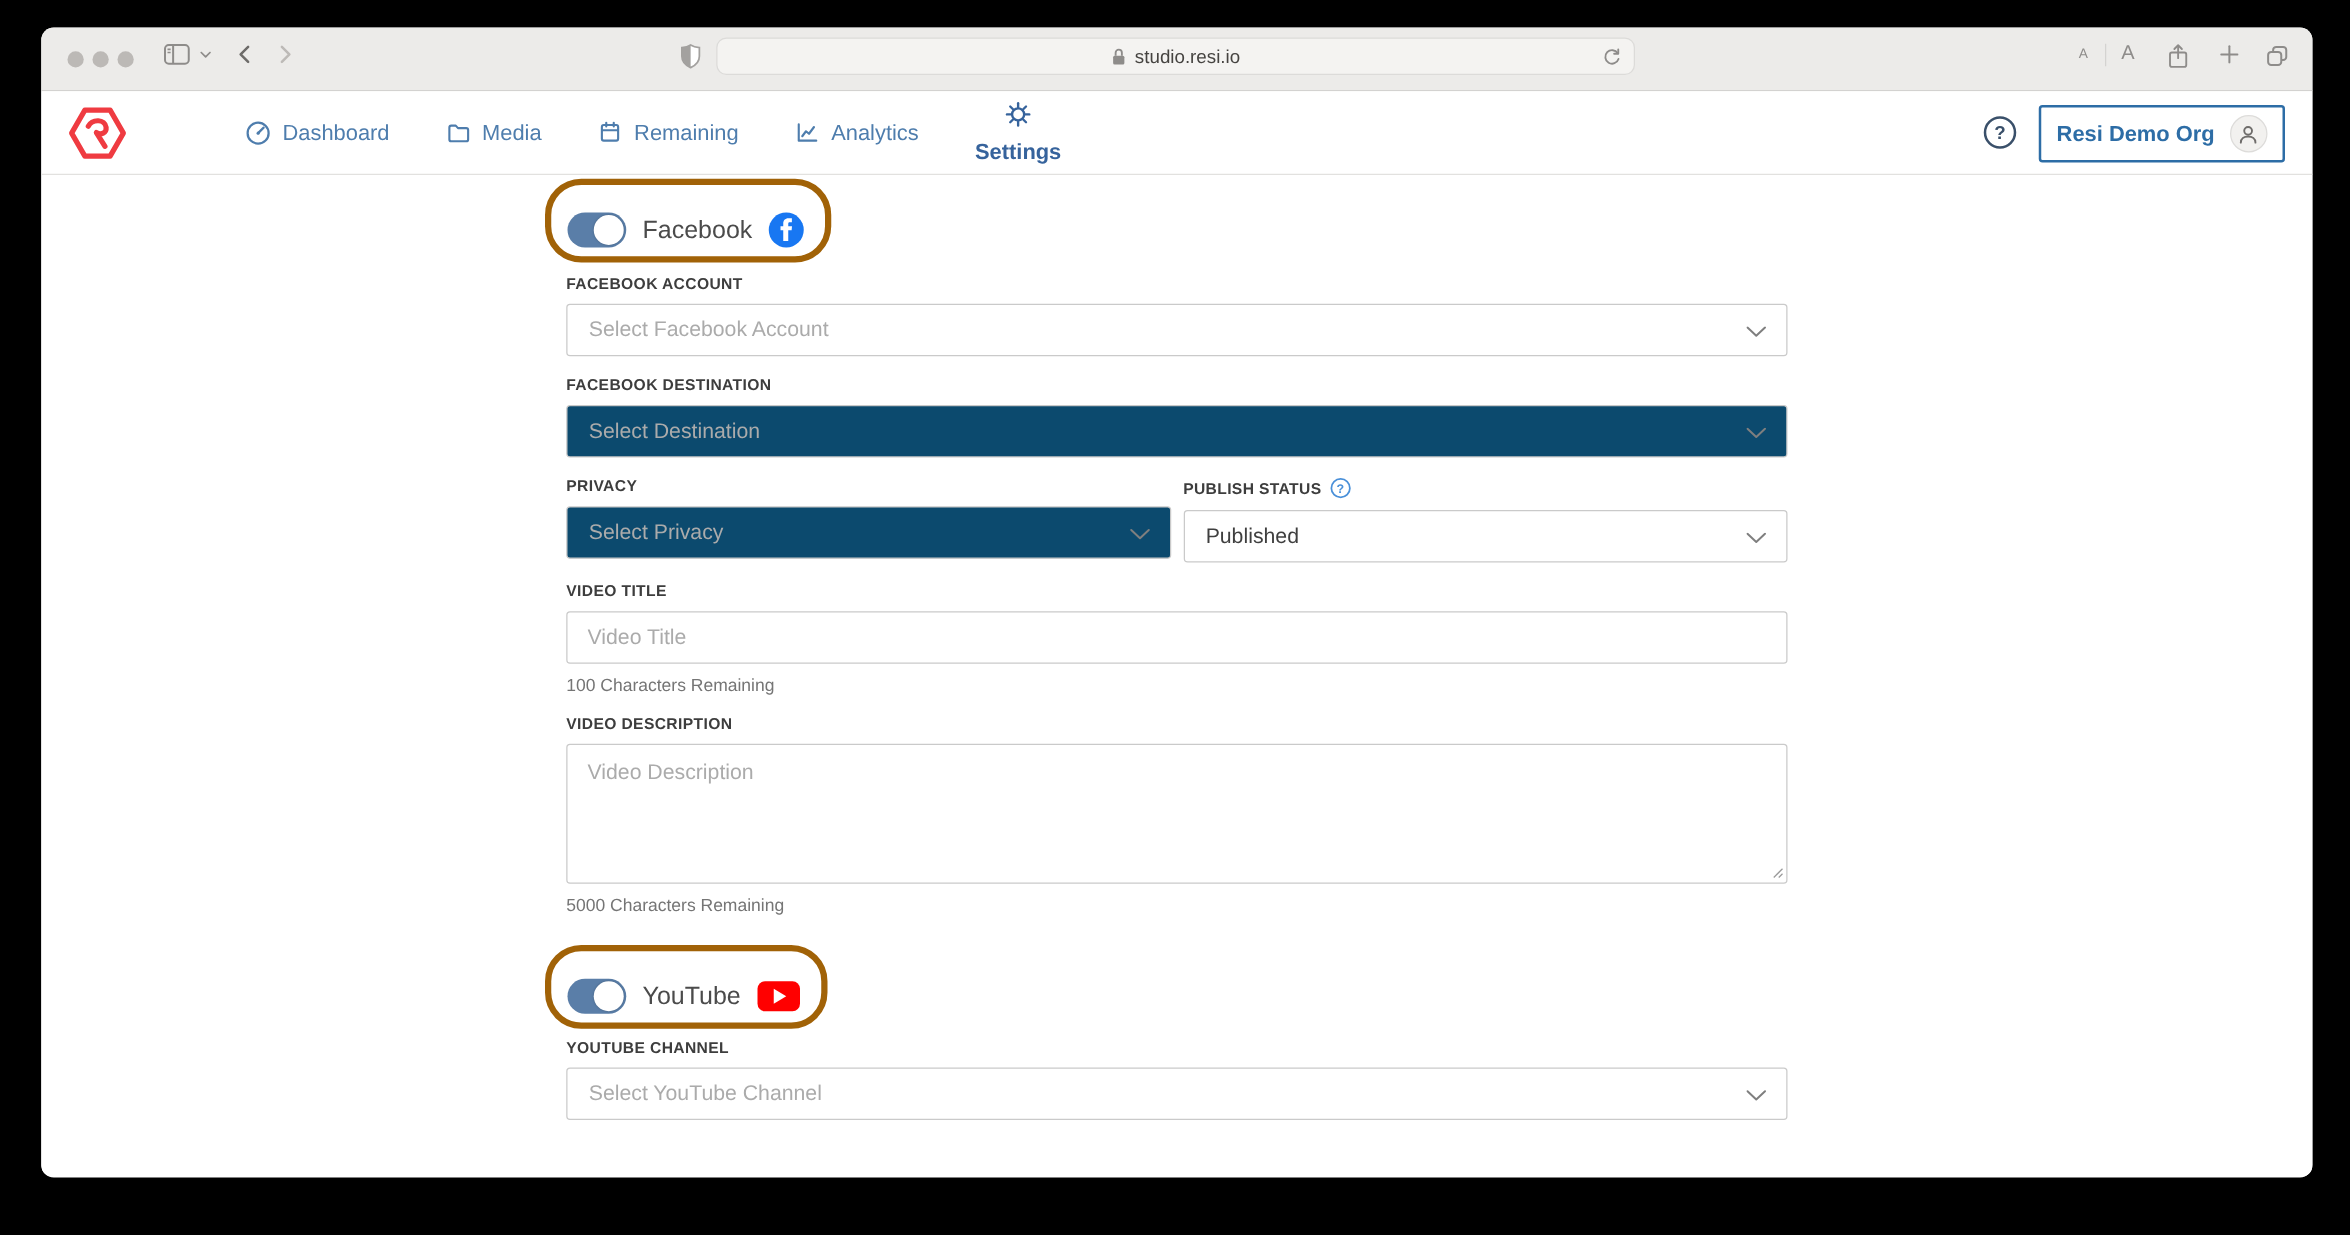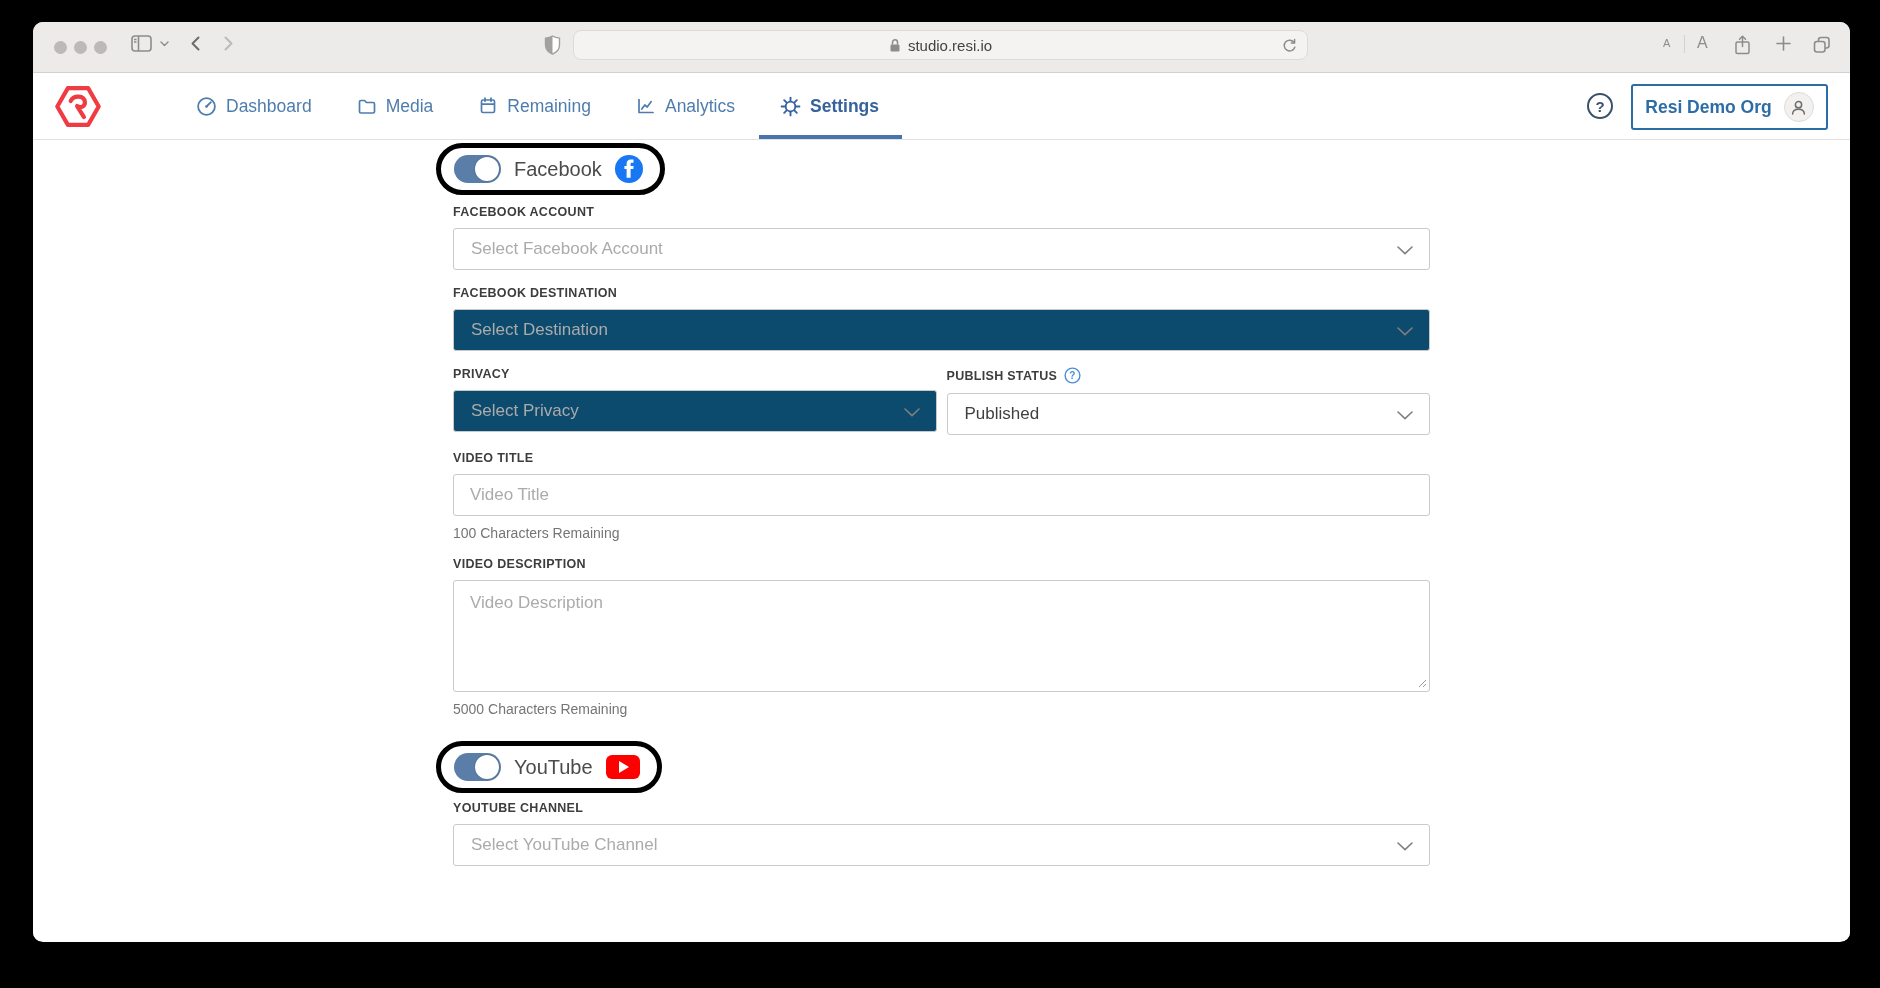--- a/index.html
+++ b/index.html
@@ -21,36 +21,36 @@
   .rd-a { font-size:11px; color:#8e8c8a; top:15px; }
   .rd-A { font-size:16px; color:#8e8c8a; top:12px; }
   .tdiv { position:absolute; top:13px; width:1px; height:18px; background:#d4d3d1; }
 
   
   .navbar { position:relative; height:67px; background:#fff; border-bottom:1px solid #e2e1df;text-decoration:underline; }
   .logo { position:absolute; left:22px; top:12px; }
   .nav-links { position:absolute; left:163px; top:0; height:100%; display:flex; align-items:center; gap:45px; }
   .nav-item { display:flex; align-items:center; gap:9px; font-size:17.5px; color:#4e7dad; position:relative; cursor:pointer; white-space:nowrap; }
   .nav-item svg { flex:0 0 auto; }
-  .nav-item.active { font-weight:bold; color:#36639c; }
+  .nav-item.active { font-weight:bold; color:#36639c;flex-direction:column; }
   .nav-item.active::after { content:""; position:absolute; left:-21px; right:-23px; bottom:-22px; height:4px; background:#4873ae; }
   .help-btn { position:absolute; left:1553px; top:19px; width:28px; height:28px; cursor:pointer; }
   .org-btn { position:absolute; left:1598px; top:11px; width:197px; height:46px;
              border:2px solid #2d6da6; border-radius:3px; background:#fff;
              display:flex; align-items:center; justify-content:center; gap:12px; cursor:pointer; }
   .org-name { font-size:17.5px; font-weight:bold; color:#2d6da6; }
   .avatar { width:30px; height:30px; border-radius:50%; background:#f2f1ef; border:1px solid #dddcda;
             display:flex; align-items:center; justify-content:center; }
 
   
   .content { position:relative; height:801px; background:#fff; overflow:hidden; }
   .form { width:977px; margin:0 auto; }
 
-  .annot { display:flex; align-items:center; gap:13px; border:5px solid #000000; border-radius:29px;
-           width:max-content; padding:7px 17px 7px 13px; margin-left:-17px; }
+  .annot { display:flex; align-items:center; gap:13px; border:5px solid #a16207; border-radius:29px;
+           width:max-content; padding:22px 17px 7px 13px; margin-left:-17px; }
   .annot-fb { margin-top:3px; }
   .annot-yt { margin-top:24px; }
 
   .toggle { width:47px; height:28px; border-radius:14px; background:#5a7ea8; position:relative; cursor:pointer; flex:0 0 auto; }
   .toggle .knob { position:absolute; right:2px; top:2px; width:24px; height:24px; border-radius:50%; background:#fff; box-shadow:0 0 2px rgba(0,0,0,.25); }
   .toggle-label { font-size:20px; color:#4b4b4b; }
   .fb-badge { width:28px; height:28px; border-radius:50%; background:#1877f2; display:flex; align-items:center; justify-content:center; }
   .yt-badge { width:34px; height:24px; border-radius:6px; background:#ff0000; display:flex; align-items:center; justify-content:center; }
   .yt-badge span { display:block; width:0; height:0; border-left:10px solid #fff; border-top:6px solid transparent; border-bottom:6px solid transparent; margin-left:2px; }
 

